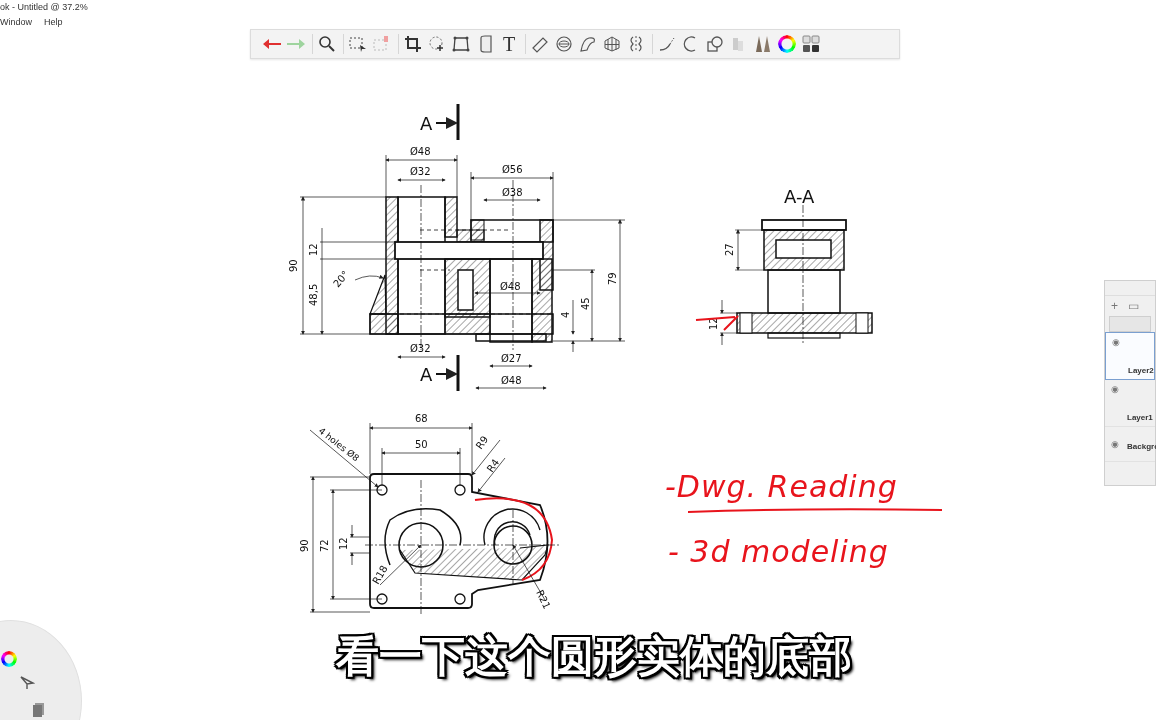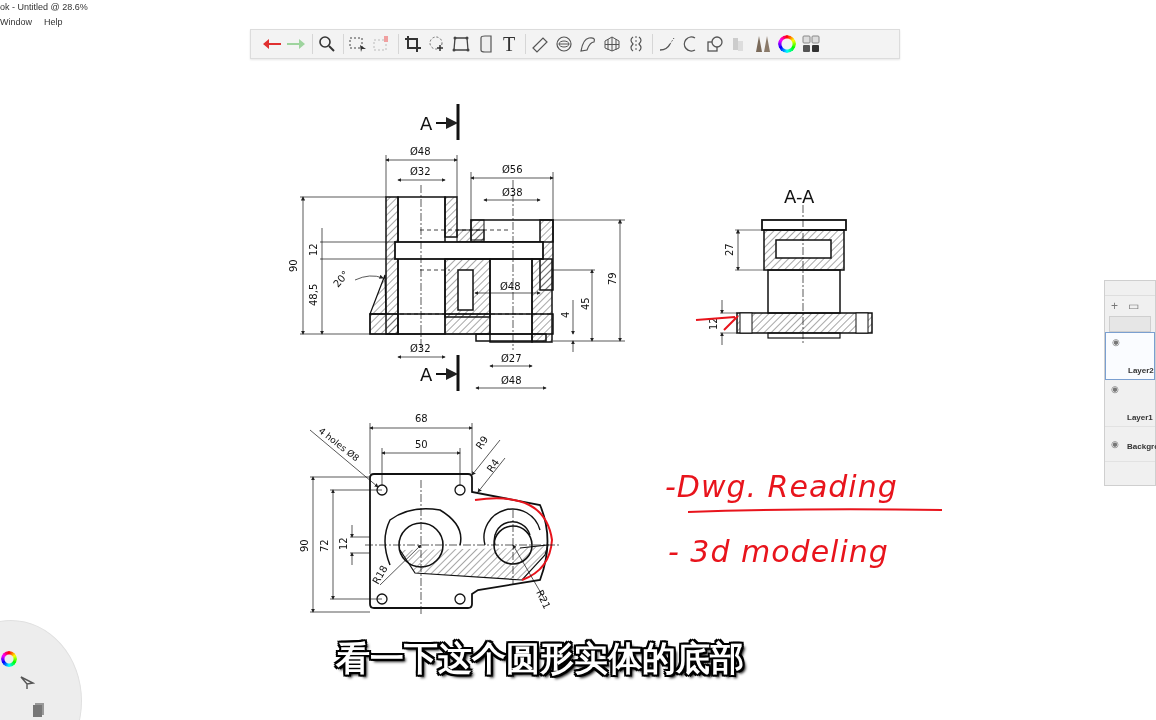--- a/index.html
+++ b/index.html
@@ -13,28 +13,28 @@
   .canvas{position:absolute;left:0;top:60px;width:1156px;height:660px;}
   .layers{position:absolute;left:1104px;top:280px;width:52px;height:206px;background:#f0f0f0;border:1px solid #cfcfcf;box-sizing:border-box;font-size:8px;color:#333;}
   .layers .hdr{height:14px;border-bottom:1px solid #dedede;}
   .layers .row1{display:flex;gap:10px;padding:3px 6px;font-size:12px;color:#777;}
   .layers .newbtn{margin:0 4px;height:14px;background:#e6e6e6;border:1px solid #cfcfcf;font-size:8px;padding-left:40px;line-height:14px;overflow:hidden;white-space:nowrap;}
   .layer{position:relative;height:46px;border-bottom:1px solid #e2e2e2;}
   .layer.active{background:#fafcff;border:1px solid #7a9fd0;}
   .layer .eye{position:absolute;left:6px;top:4px;font-size:9px;color:#777;}
   .layer .lname{position:absolute;left:22px;bottom:4px;font-size:8px;white-space:nowrap;font-weight:bold;}
   .radial{position:absolute;left:-60px;top:620px;width:140px;height:160px;border-radius:50%;background:rgba(235,235,235,.9);border:1px solid #e0e0e0;}
-  .caption{position:absolute;left:336px;top:628px;font-family:"DejaVu Sans",sans-serif;font-size:34px;font-weight:bold;color:#fff;letter-spacing:0px;
-    text-shadow:-2px -2px 0 #000,2px -2px 0 #000,-2px 2px 0 #000,2px 2px 0 #000,0 2px 0 #000,0 -2px 0 #000,2px 0 0 #000,-2px 0 0 #000,3px 3px 3px #000;margin-top:8px;}
+  .caption{position:absolute;left:336px;top:628px;font-family:"DejaVu Sans",sans-serif;font-size:43px;font-weight:bold;color:#fff;letter-spacing:0px;
+    text-shadow:-2px -2px 0 #000,2px -2px 0 #000,-2px 2px 0 #000,2px 2px 0 #000,0 2px 0 #000,0 -2px 0 #000,2px 0 0 #000,-2px 0 0 #000,3px 3px 3px #000;}
   .drawing text{font-family:"DejaVu Sans",sans-serif;}
 </style>
 </head>
 <body>
 
-<div class="titlebar">ok - Untitled @ 28.6%</div>
+<div class="titlebar">ok - Untitled @ 37.2%</div>
 <div class="menubar">
   <span>Window</span>
   <span>Help</span>
 </div>
 
 <div class="toolbar">
   <div class="tb-btn">
     <svg width="20" height="14" viewBox="0 0 20 14">
         <path d="M19 8 H7 V12 L1 7 L7 2 V6 H19 Z" fill="#e03030"></path>
       </svg>

